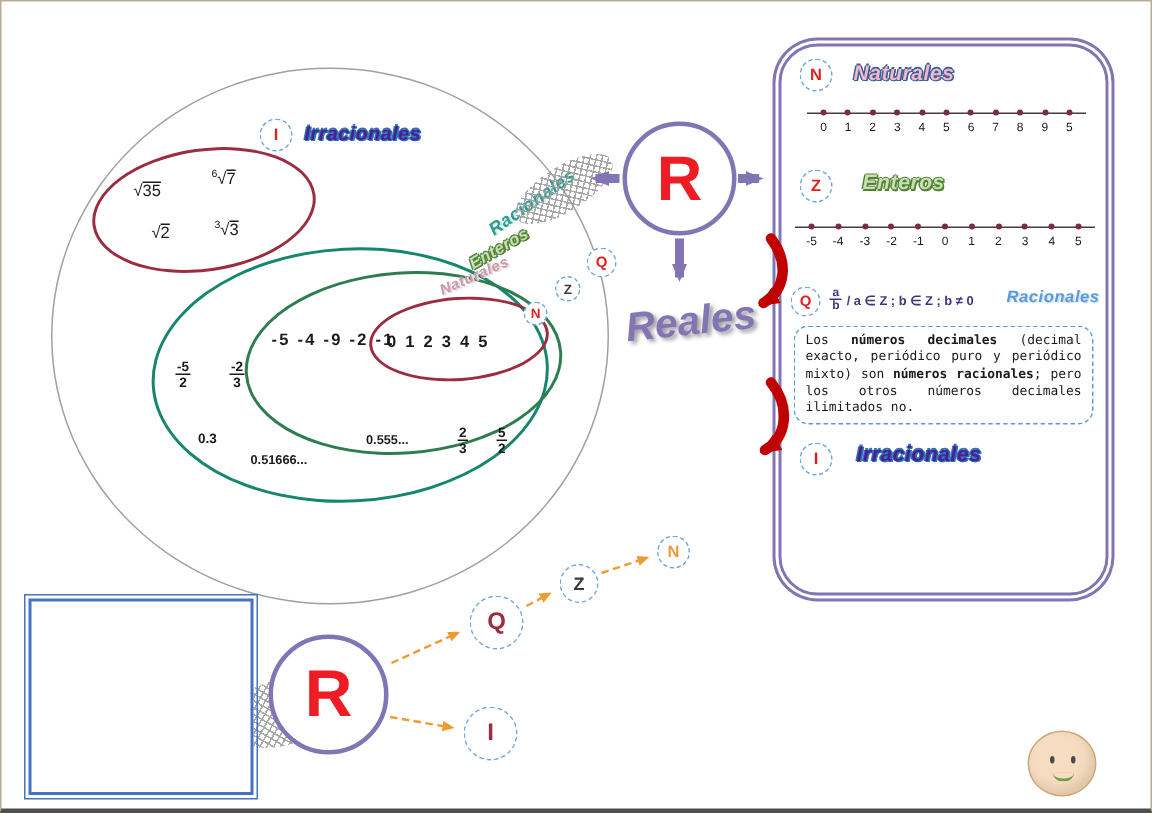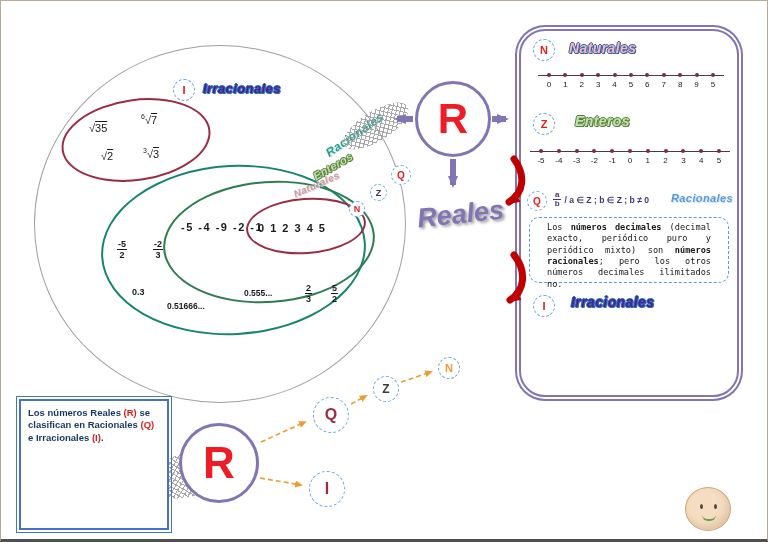--- a/index.html
+++ b/index.html
@@ -42,21 +42,21 @@
   .numline{position:absolute}
   .nl-line{position:absolute;left:-5px;right:-5px;top:10px;border-top:1.2px solid #4a3a3a}
   .nl-ticks{display:flex;justify-content:space-between;position:relative}
   .tick{display:flex;flex-direction:column;align-items:center;width:12px}
   .tick .dot{width:4px;height:4px;border-radius:50%;background:#7b2d3e;margin-top:8px;position:relative;z-index:2}
   .tick .lbl{font-size:8px;color:#1a1a1a;margin-top:3px;white-space:nowrap}
   .q-formula{position:absolute;display:flex;align-items:center;gap:3px;font-size:8.6px;
     color:#3d3580;font-weight:bold;white-space:nowrap}
   .mfrac{display:inline-flex;flex-direction:column;align-items:center;line-height:1;font-size:8px}
   .mfrac .fnum{border-bottom:1px solid #3d3580;padding:0 2px}
-  .note{position:absolute;border-radius:10px;padding:4px 17px;background:#fff;
+  .note{position:absolute;border-radius:10px;padding:4px 7px;background:#fff;
     font-family:"DejaVu Sans Mono",monospace;font-size:8.6px;line-height:1.32;color:#1a1a1a;text-align:justify}
   .note b{font-weight:bold}
   .note-blue{border:1.5px dashed #5b9bd5}
   .note-orange{border:1.5px dashed #ed9b33}
 
   .infobox{position:absolute;left:18px;top:398px;width:150px;height:131px;background:#fff;
     border:2px solid #4472c4;outline:1px solid #4472c4;outline-offset:2px;padding:6px 7px;
     font-size:9.5px;font-weight:bold;color:#17375e;line-height:1.3;overflow:hidden;z-index:5}
   .infobox p{margin-bottom:8px;text-align:left}
   .tok-red{color:#e02020}
@@ -266,23 +266,20 @@
     </div>
 
     <div class="badge" style="left:12px;top:264px;width:22px;height:22px;font-size:11px">
         <span class="c-red">I</span>
       </div>
     <span class="abs wa wa-blue" style="left:50px;top:263px;font-size:14px">Irracionales</span>
 
   </div>
 
   <div class="infobox">
-    <p>
-      <span>Los números Reales </span><span class="tok-red">(R)</span><span> se clasifican en Racionales </span><span class="tok-red">(Q)</span><span> e Irracionales </span><span class="tok-red">(I)</span><span>.</span>
-    </p>
   </div>
 
   <div class="hatch" style="left:148px;top:452px;width:78px;height:44px;transform:rotate(-15deg)"></div>
   <div class="rcircle" style="left:178px;top:422px;width:80px;height:80px;font-size:44px">
     <span>R</span>
   </div>
 
   <div class="badge" style="left:312px;top:396px;width:36px;height:36px;font-size:16px">
       <span class="c-crimson">Q</span>
     </div>

